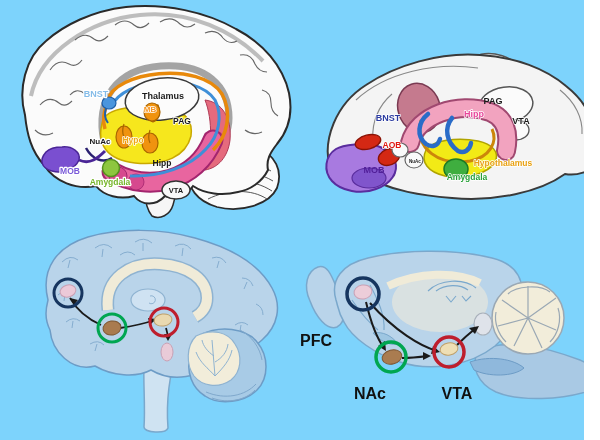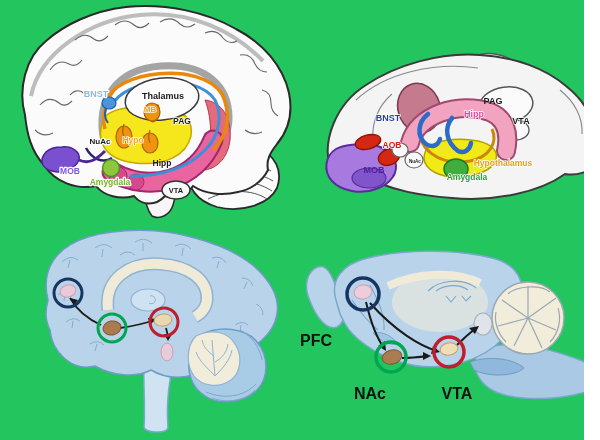--- a/index.html
+++ b/index.html
@@ -1,16 +1,16 @@
 <!DOCTYPE html>
 <html><head>
 <meta charset="utf-8">
 <style>
   html,body{margin:0;padding:0;background:#fff;}
-  #figure{position:relative;width:584px;height:440px;background:#22c55e;overflow:hidden;
+  #figure{position:relative;width:584px;height:440px;background:#7dd3fc;overflow:hidden;
           font-family:"Liberation Sans",sans-serif;}
   svg{display:block;}
   text{font-family:"Liberation Sans",sans-serif;font-weight:bold;}
   .halo{paint-order:stroke fill;stroke:#ffffff;stroke-width:2.4px;stroke-linejoin:round;}
   .halo-thin{paint-order:stroke fill;stroke:#ffffff;stroke-width:1.4px;stroke-linejoin:round;}
   .big-label{font-size:16px;fill:#111;}
 </style>
 </head>
 <body>
 

